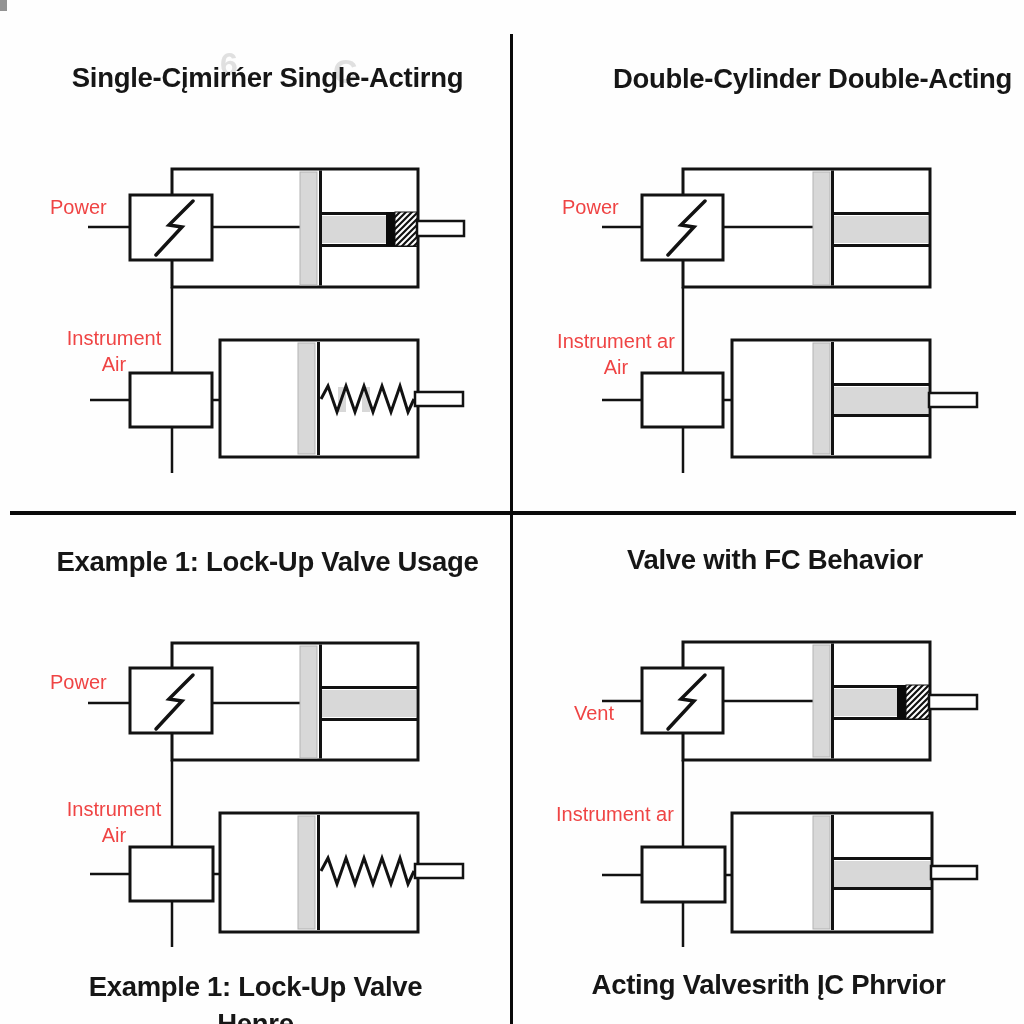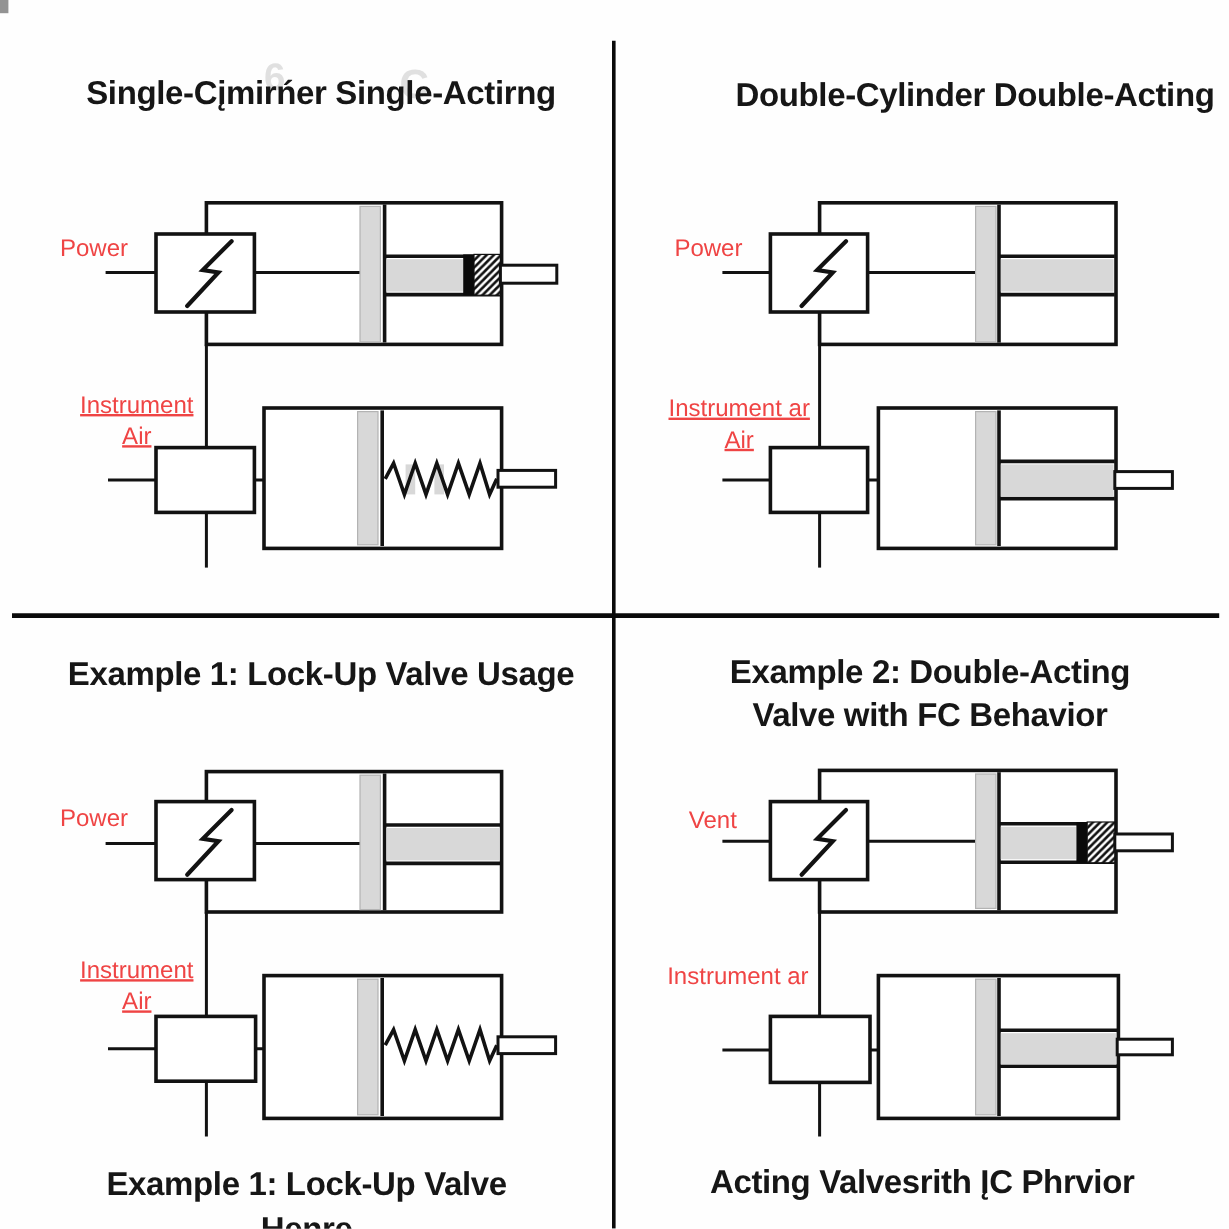--- a/index.html
+++ b/index.html
@@ -2,21 +2,21 @@
 <html><head>
 <meta charset="utf-8">
 <style>
   html,body{margin:0;padding:0;background:#fff;}
   body{width:1024px;height:1024px;overflow:hidden;font-family:"Liberation Sans",sans-serif;}
   .canvas{position:relative;width:1024px;height:1024px;background:#fefefe;color:#151515;}
   svg.linework{position:absolute;left:0;top:0;width:1024px;height:1024px;}
   .q-title{position:absolute;text-align:center;font-size:27.5px;font-weight:600;letter-spacing:-0.3px;color:#161616;line-height:36px;white-space:nowrap;margin-left:12px;}
   .q-title.wrap{white-space:normal;}
   .label{position:absolute;font-size:20px;color:#ef4444;line-height:26px;}
-  .label.center{text-align:center;text-decoration:underline;}
+  .label.center{text-align:center;}
   .caption{position:absolute;text-align:center;font-size:27.5px;font-weight:600;letter-spacing:-0.3px;line-height:37px;color:#161616;}
   .ghost{position:absolute;color:#c9c9c9;opacity:.55;font-weight:600;}
   .corner-smudge{position:absolute;left:0;top:0;width:7px;height:11px;background:#3a3a3a;opacity:.55;}
 </style>
 </head>
 <body>
 
 <div class="canvas">
 
   <svg class="linework" viewBox="0 0 1024 1024">
@@ -149,21 +149,20 @@
 
   <div class="corner-smudge"></div>
 
   <span class="ghost" style="left:220px;top:46px;font-size:32px;">6</span>
   <span class="ghost" style="left:333px;top:52px;font-size:34px;">C</span>
 
   <div class="q-title" style="left:0;top:60px;width:511px;">Single-Cįmirńer Single-Actirng</div>
   <div class="q-title" style="left:513px;top:61px;width:575px;">Double-Cylinder Double-Acting</div>
   <div class="q-title" style="left:0;top:544px;width:511px;">Example 1: Lock-Up Valve Usage</div>
   <div class="q-title wrap" style="left:513px;top:542px;width:500px;">
-    <div>Example 2: Double-Acting</div>
     <div>Valve with FC Behavior</div>
   </div>
 
   <div class="label" style="left:50px;top:194px;">Power</div>
   <div class="label center" style="left:58px;top:325px;width:112px;">
     <div>Instrument</div>
     <div>Air</div>
   </div>
 
   <div class="label" style="left:562px;top:194px;">Power</div>
@@ -171,21 +170,21 @@
     <div>Instrument ar</div>
     <div>Air</div>
   </div>
 
   <div class="label" style="left:50px;top:669px;">Power</div>
   <div class="label center" style="left:58px;top:796px;width:112px;">
     <div>Instrument</div>
     <div>Air</div>
   </div>
 
-  <div class="label" style="left:574px;top:671px;text-align:right;">Vent</div>
+  <div class="label" style="left:574px;top:700px;text-align:right;">Vent</div>
   <div class="label" style="left:556px;top:801px;">Instrument ar</div>
 
   <div class="caption" style="left:0;top:968px;width:511px;">
     <div>Example 1: Lock-Up Valve</div>
     <div>Henre</div>
   </div>
   <div class="caption" style="left:513px;top:966px;width:511px;">
     <div>Acting Valvesrith ĮC Phrvior</div>
   </div>
 

